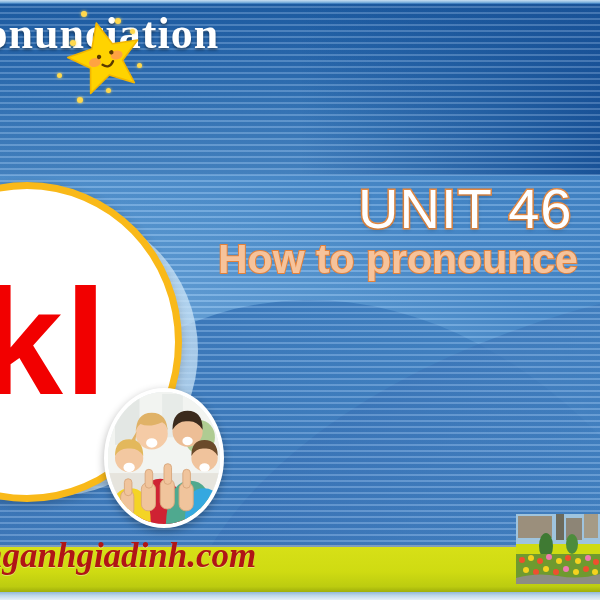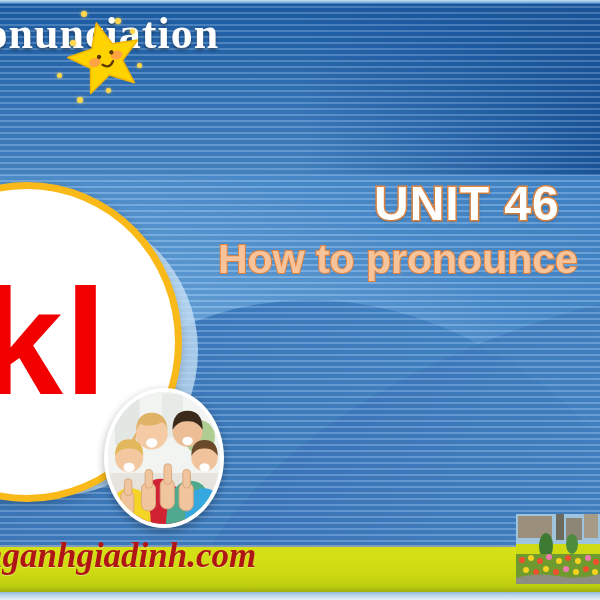--- a/index.html
+++ b/index.html
@@ -123,23 +123,23 @@
     border:4px solid #ffffff;
     background:#e8eef2;
     overflow:hidden;
     box-shadow:0 3px 9px rgba(0,0,0,.3);
   }
   .photo-circle svg { display:block; width:100%; height:100%; }
 
   
   .unit-title {
     position:absolute;
-    left:374px; top:176px;
-    font-size:48px;
-    font-weight:bold;
+    left:358px; top:176px;
+    font-size:56px;
+    font-weight:normal;
     color:#ffffff;
     letter-spacing:1px;
     white-space:nowrap;
     -webkit-text-stroke:3px #e98b42;
     paint-order:stroke fill;
     text-shadow:0 2px 4px rgba(0,0,0,.18);
   }
   .unit-sub {
     position:absolute;
     left:218px; top:236px;

